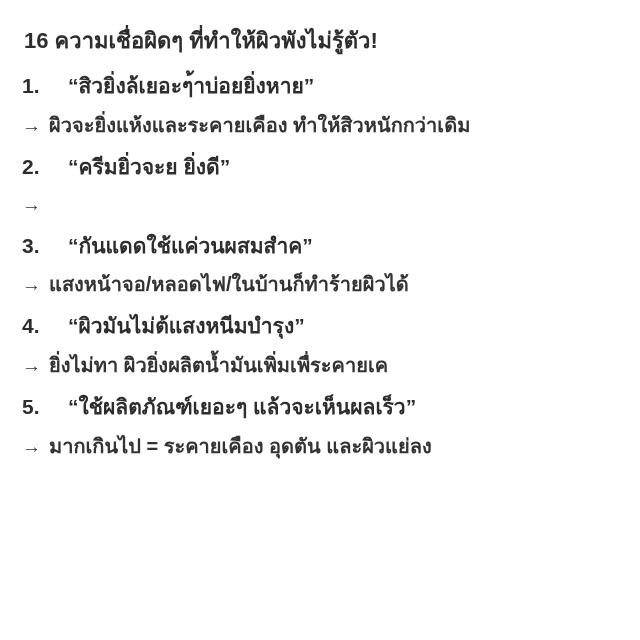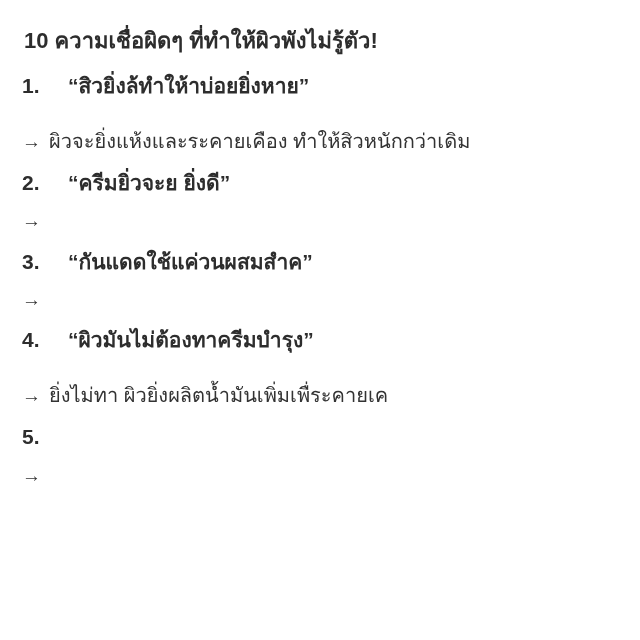--- a/index.html
+++ b/index.html
@@ -60,35 +60,34 @@
     line-height: 1.95;
     white-space: nowrap;
   }
   .arrow {
     flex: 0 0 auto;
     margin-right: 8px;
     font-size: 19px;
     color: #333333;
   }
   .answer-text {
-    font-weight: normal;
-    margin-top: 16px;
+    font-weight: bold;
   }
 </style>
 </head>
 <body>
 
 <div class="page">
 
-  <div class="doc-title">10 ความเชื่อผิดๆ ที่ทำให้ผิวพังไม่รู้ตัว!</div>
+  <div class="doc-title">16 ความเชื่อผิดๆ ที่ทำให้ผิวพังไม่รู้ตัว!</div>
 
   <div class="item">
     <div class="myth-line">
       <span class="myth-num">1.</span>
-      <span class="myth-text">“สิวยิ่งล้ทำให้าบ่อยยิ่งหาย”</span>
+      <span class="myth-text">“สิวยิ่งล้เยอะๆ้าบ่อยยิ่งหาย”</span>
     </div>
     <div class="answer-line">
       <span class="arrow">→</span>
       <span class="answer-text">ผิวจะยิ่งแห้งและระคายเคือง ทำให้สิวหนักกว่าเดิม</span>
     </div>
   </div>
 
   <div class="item">
     <div class="myth-line">
       <span class="myth-num">2.</span>
@@ -99,36 +98,39 @@
     </div>
   </div>
 
   <div class="item">
     <div class="myth-line">
       <span class="myth-num">3.</span>
       <span class="myth-text">“กันแดดใช้แค่วนผสมสำค”</span>
     </div>
     <div class="answer-line">
       <span class="arrow">→</span>
+      <span class="answer-text">แสงหน้าจอ/หลอดไฟ/ในบ้านก็ทำร้ายผิวได้</span>
     </div>
   </div>
 
   <div class="item">
     <div class="myth-line">
       <span class="myth-num">4.</span>
-      <span class="myth-text">“ผิวมันไม่ต้องทาครีมบำรุง”</span>
+      <span class="myth-text">“ผิวมันไม่ต้แสงหนีมบำรุง”</span>
     </div>
     <div class="answer-line">
       <span class="arrow">→</span>
       <span class="answer-text">ยิ่งไม่ทา ผิวยิ่งผลิตน้ำมันเพิ่มเพื่ระคายเค</span>
     </div>
   </div>
 
   <div class="item">
     <div class="myth-line">
       <span class="myth-num">5.</span>
+      <span class="myth-text">“ใช้ผลิตภัณฑ์เยอะๆ แล้วจะเห็นผลเร็ว”</span>
     </div>
     <div class="answer-line">
       <span class="arrow">→</span>
+      <span class="answer-text">มากเกินไป = ระคายเคือง อุดตัน และผิวแย่ลง</span>
     </div>
   </div>
 
 </div>
 
 </body></html>

